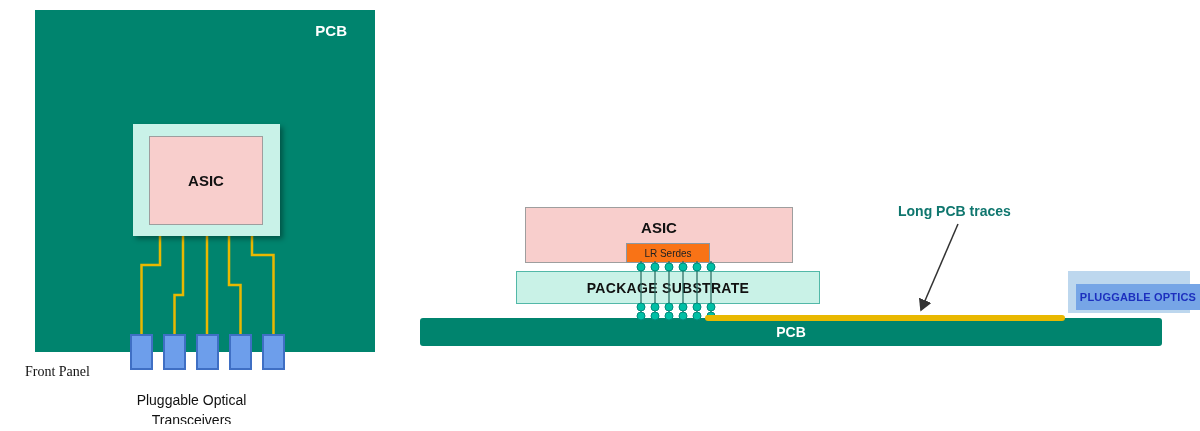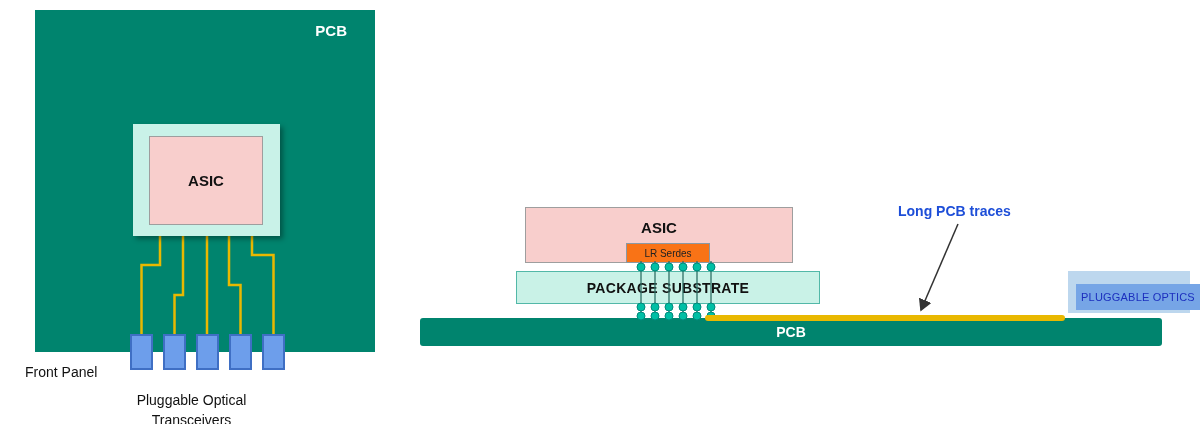--- a/index.html
+++ b/index.html
@@ -10,44 +10,44 @@
   .pcb-left{left:35px;top:10px;width:340px;height:342px;background:#00846E;}
   .pcb-left-label{position:absolute;top:12px;right:28px;color:#ffffff;font-weight:bold;font-size:15px;}
   .pkg-left{position:absolute;left:98px;top:114px;width:147px;height:112px;background:#C9F2E8;
             box-shadow:3px 3px 5px rgba(0,0,0,0.35);}
   .asic-left{position:absolute;left:114px;top:126px;width:112px;height:87px;background:#F8CECC;
              border:1px solid #9e9e9e;display:flex;align-items:center;justify-content:center;
              font-weight:bold;font-size:15px;color:#111;}
   .traces-svg{position:absolute;left:0;top:0;width:340px;height:342px;pointer-events:none;}
   .module{top:334px;width:23px;height:36px;background:#6D9EEB;border:2px solid #3F6FC4;
           box-sizing:border-box;z-index:3;}
-  .front-panel-label{left:25px;top:364px;font-size:14px;color:#111;}
+  .front-panel-label{left:25px;top:364px;font-size:14px;color:#111;font-family:Liberation Serif, serif;}
   .transceivers-label{left:124px;top:390px;width:135px;text-align:center;font-size:14px;
                       color:#111;line-height:1.45;}
 
   
   .asic-right{left:525px;top:207px;width:268px;height:56px;background:#F8CECC;border:1px solid #9e9e9e;
               box-sizing:border-box;display:flex;align-items:center;justify-content:center;
               font-weight:bold;font-size:15px;color:#111;padding-bottom:16px;}
   .serdes{left:626px;top:243px;width:84px;height:20px;background:#f97316;border:1px solid #8A98A3;
           box-sizing:border-box;display:flex;align-items:center;justify-content:center;
           font-size:10px;color:#222;z-index:2;}
   .substrate{left:516px;top:271px;width:304px;height:33px;background:#C9F2E7;border:1px solid #52B8A8;
              box-sizing:border-box;display:flex;align-items:center;justify-content:center;
              font-weight:bold;font-size:14px;color:#111;letter-spacing:0.3px;}
   .balls-svg{left:630px;top:255px;width:100px;height:70px;z-index:4;pointer-events:none;}
   .pcb-right{left:420px;top:318px;width:742px;height:28px;background:#00846E;border-radius:3px;
              display:flex;align-items:center;justify-content:center;color:#fff;font-weight:bold;
              font-size:14px;}
   .trace-long{left:705px;top:315px;width:360px;height:6px;background:#E9B800;border-radius:3px;z-index:5;}
-  .long-traces-label{left:898px;top:203px;font-weight:bold;font-size:14px;color:#1d4ed8;}
+  .long-traces-label{left:898px;top:203px;font-weight:bold;font-size:14px;color:#0f766e;}
   .arrow-svg{left:900px;top:218px;width:80px;height:100px;pointer-events:none;z-index:6;}
   .optics-back{left:1068px;top:271px;width:122px;height:42px;background:#BDD7EE;}
   .optics-front{left:1076px;top:284px;width:124px;height:26px;background:#76A5E6;z-index:2;
-                display:flex;align-items:center;justify-content:center;font-weight:normal;
+                display:flex;align-items:center;justify-content:center;font-weight:bold;
                 font-size:11px;color:#1C2FBE;letter-spacing:0.2px;}
 </style>
 </head>
 <body>
 
 <div id="canvas">
 
   <div class="abs pcb-left">
     <span class="pcb-left-label">PCB</span>
 

